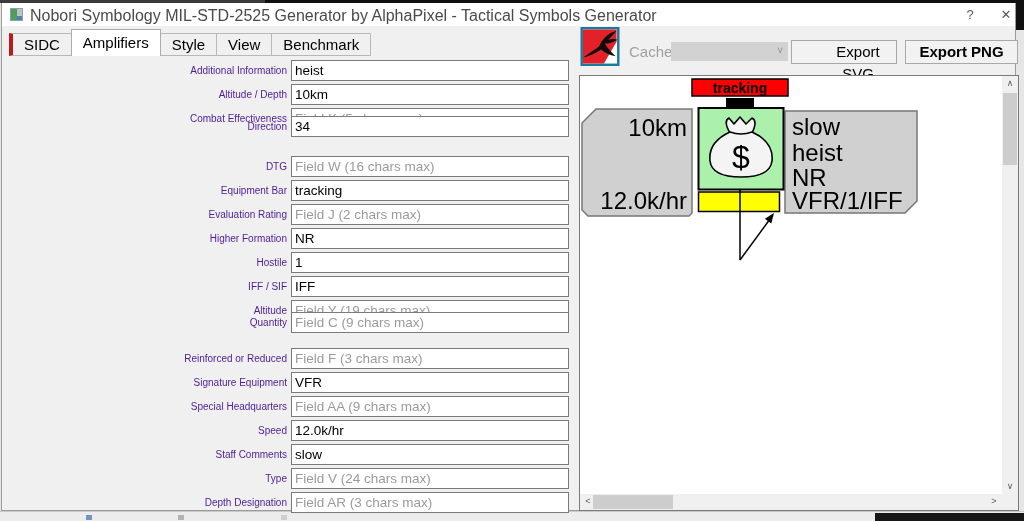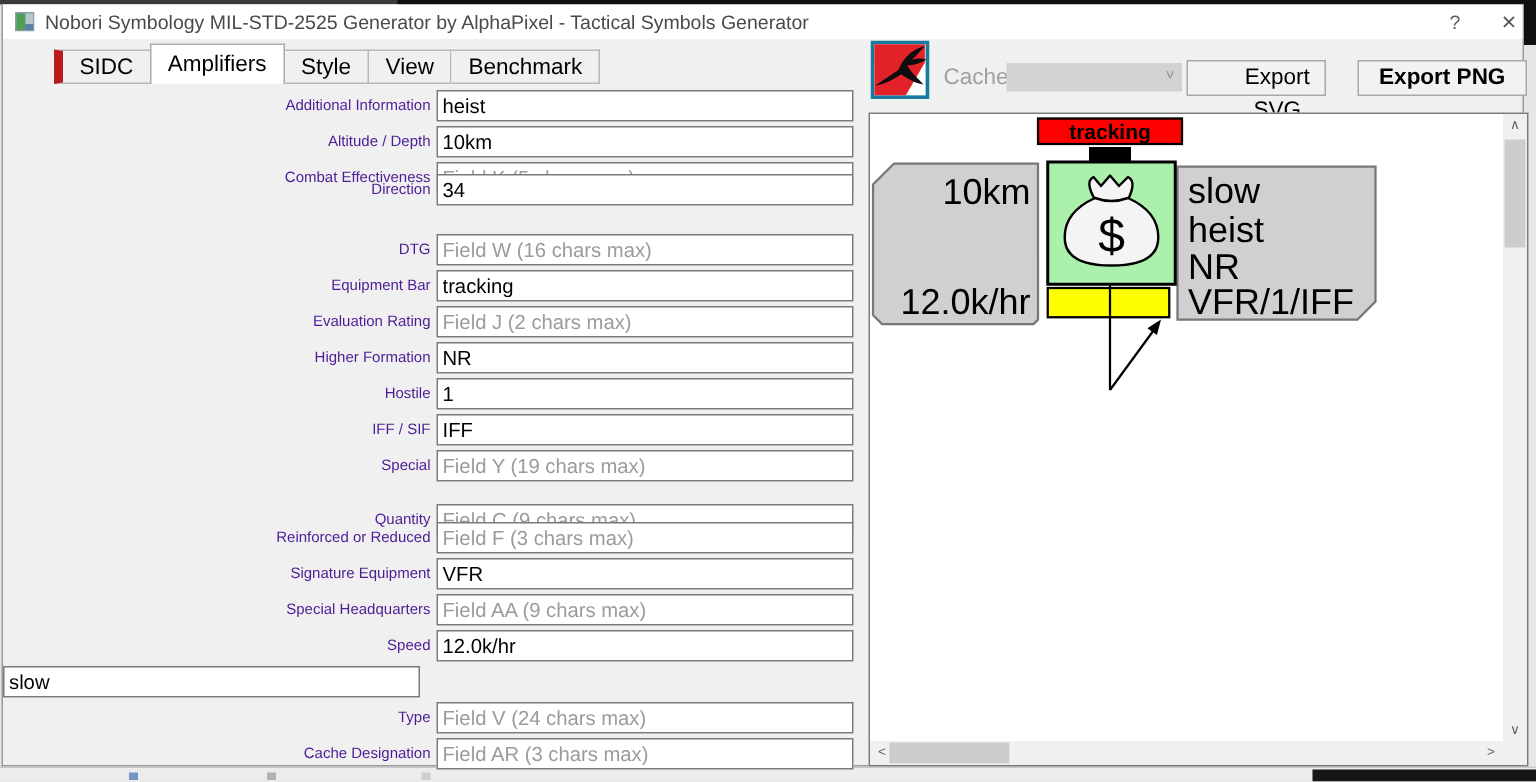--- a/index.html
+++ b/index.html
@@ -13,52 +13,52 @@
   .right-sliver { position:absolute; left:1016px; top:0; width:8px; height:30px; background:#101010; }
   .bottom-strip { position:absolute; left:0; top:511px; width:1024px; height:10px; background:#ececec; border-top:1px solid #c9c9c9; }
   .bottom-dark { position:absolute; left:875px; top:513px; width:149px; height:8px; background:#161616; }
   .tb-dot { position:absolute; top:515px; width:6px; height:5px; opacity:.7; }
 
   
   #win { position:absolute; left:1px; top:3px; width:1015px; height:508px;
          background:#f0f0f0; border:1px solid #9b9b9b; border-top:none; }
   #titlebar { position:absolute; left:0; top:0; width:100%; height:23px; background:#ffffff; }
   #title-icon { position:absolute; left:8px; top:5px; width:13px; height:13px; }
-  #title-text { position:absolute; left:28px; top:4px; font-size:13px; color:#4a4a4a; white-space:nowrap; }
+  #title-text { position:absolute; left:28px; top:4px; font-size:16px; color:#4a4a4a; white-space:nowrap; }
   .cap-btn { position:absolute; top:2px; width:32px; height:19px; text-align:center;
              font-size:13px; color:#5a5a5a; line-height:19px; cursor:default; }
   #btn-help { left:952px; }
   #btn-close { left:988px; }
 
   
   #tabstrip { position:absolute; left:7px; top:26px; height:27px; display:flex; align-items:flex-end; }
   .tab { position:relative; height:23px; padding:0 11px; font-size:15px; line-height:22px;
          background:#f0f0f0; border:1px solid #b8b8b8; border-left:none; color:#000; }
-  .tab:first-child { border-left:6px solid #b91c1c;margin-left:27px; }
+  .tab:first-child { border-left:4px solid #b91c1c; }
   .tab.active { height:27px; line-height:26px; background:#ffffff; border:1px solid #acacac;
                 border-bottom:none; z-index:2; margin-left:-1px; }
 
   
   #form { position:absolute; left:0; top:57px; width:572px; }
   .frow { position:absolute; left:0; height:21px; display:flex; }
   .flabel { width:289px; text-align:right; padding-right:4px; font-size:10px; color:#4c1d95;
             line-height:21px; white-space:nowrap; }
   .finput { width:278px; height:21px; border:1px solid #7a7a7a; background:#fff;
             font-family:"Liberation Sans", sans-serif; font-size:13.5px; padding:0 3px; color:#000; }
   .finput::placeholder { color:#9b9b9b; opacity:1; }
 
   
   #logo { position:absolute; left:578px; top:24px; width:40px; height:39px; }
   #cache-label { position:absolute; left:627px; top:40px; font-size:15px; color:#a0a0a0; }
   #cache-select { position:absolute; left:669px; top:39px; width:117px; height:19px;
                   background:#d2d2d2; }
   #cache-select .chev { position:absolute; right:5px; top:3px; font-size:10px; color:#8f8f8f; }
   .export-btn { position:absolute; top:37px; height:24px; background:#f2f2f2;
                 border:1px solid #a8a8a8; font-size:15px; text-align:center; line-height:22px; color:#000; }
-  #btn-export-svg { left:789px; width:93px;padding-left:28px; }
+  #btn-export-svg { left:789px; width:106px;padding-left:28px; }
   #btn-export-png { left:903px; width:113px;font-weight:bold; }
 
   
   #preview { position:absolute; left:577px; top:72px; width:440px; height:436px;
              background:#ffffff; border:1px solid #7a7a7a; }
   #psvg { position:absolute; left:0; top:0; }
   #psvg text { font-family:"Liberation Sans", sans-serif; }
 
   
   .sb-v { position:absolute; left:422px; top:0; width:16px; height:418px; background:#f0f0f0; }
@@ -140,52 +140,53 @@
         </div>
         <div class="frow" style="top: 192px;">
           <div class="flabel">Hostile</div>
           <input class="finput" type="text" value="1" style="">
         </div>
         <div class="frow" style="top: 216px;">
           <div class="flabel">IFF / SIF</div>
           <input class="finput" type="text" value="IFF" style="">
         </div>
         <div class="frow" style="top: 240px;">
-          <div class="flabel">Special</div>
+          <div class="flabel">Altitude</div>
           <input class="finput" type="text" placeholder="Field Y (19 chars max)" style="">
         </div>
-        <div class="frow" style="top: 276px; justify-content: center;">
+        <div class="frow" style="top: 252px; justify-content: center;">
           <div class="flabel">Quantity</div>
           <input class="finput" type="text" placeholder="Field C (9 chars max)" style="">
         </div>
         <div class="frow" style="top: 288px;">
           <div class="flabel">Reinforced or Reduced</div>
           <input class="finput" type="text" placeholder="Field F (3 chars max)" style="">
         </div>
         <div class="frow" style="top: 312px;">
           <div class="flabel">Signature Equipment</div>
           <input class="finput" type="text" value="VFR" style="">
         </div>
         <div class="frow" style="top: 336px; justify-content: flex-end;">
           <div class="flabel">Special Headquarters</div>
           <input class="finput" type="text" placeholder="Field AA (9 chars max)" style="">
         </div>
         <div class="frow" style="top: 360px;">
           <div class="flabel">Speed</div>
           <input class="finput" type="text" value="12.0k/hr" style="">
         </div>
         <div class="frow" style="top: 384px;">
+          <div class="flabel">Staff Comments</div>
           <input class="finput" type="text" value="slow" style="">
         </div>
         <div class="frow" style="top: 408px;">
           <div class="flabel">Type</div>
           <input class="finput" type="text" placeholder="Field V (24 chars max)" style="">
         </div>
         <div class="frow" style="top: 432px;">
-          <div class="flabel">Cache Designation</div>
+          <div class="flabel">Depth Designation</div>
           <input class="finput" type="text" placeholder="Field AR (3 chars max)" style="">
         </div>
       </div>
 
     <svg id="logo" viewBox="0 0 40 40">
       <rect x="0" y="0" width="40" height="40" fill="#187a9e"></rect>
       <rect x="2.5" y="2.5" width="35" height="35" fill="#ffffff"></rect>
       <path d="M2.5,2.5 H37 V15 L24,37.5 H2.5 Z" fill="#e32129"></path>
       <path d="M3,31 C10,26 15,23 19,20 C23,10 31,5 37,4 C33,8 31,11 28,13 C32,12 35,12 38,13 C33,16 29,17 25,17 C27,21 31,25 36,30 C30,29 25,26 21,23 C15,27 9,30 3,31 Z" fill="#0d0d0d"></path>
     </svg>

